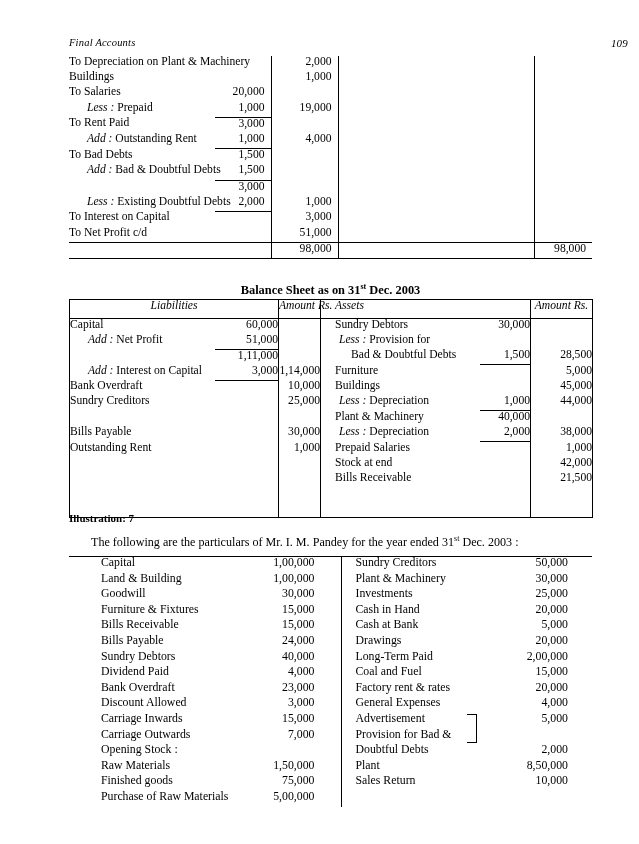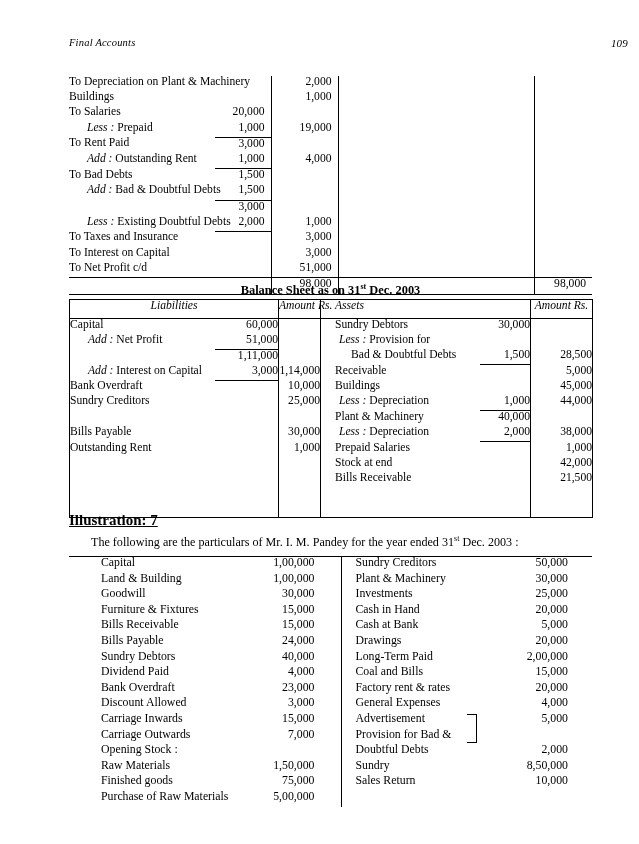--- a/index.html
+++ b/index.html
@@ -58,21 +58,20 @@
 
   
   .uline { border-bottom: 1px solid #000; }
 
   
   #pl-table {
     position: absolute;
     left: 58px;
     top: 56px;
     width: 523px;
-    margin-top: 20px;
   }
   #pl-table td { height: 15.2px; }
   #pl-table .cell-pad { padding-right: 6px !important; }
 
   
   .bs-heading {
     position: absolute;
     top: 282px;
     left: 0; width: 639px;
     text-align: center;
@@ -94,22 +93,21 @@
     height: 18px;
     font-size: 11.6px;
   }
 
   
   .illus-title {
     position: absolute;
     left: 58px;
     top: 512px;
     font-weight: bold;
-    font-size: 15px;
-    text-decoration: underline;
+    font-size: 11px;
   }
   .illus-lead {
     position: absolute;
     left: 80px;
     top: 534px;
     font-size: 12.1px;
   }
   #tb-table {
     position: absolute;
     left: 58px;
@@ -212,27 +210,20 @@
           <td class="cell-pad"></td>
           <td class="r cell-pad">3,000</td>
           <td class="r vl-l cell-pad"></td>
           <td class="vl-l">&nbsp;</td>
           <td class="vl-l">&nbsp;</td>
         </tr>
         <tr>
           <td class="cell-pad ind1"><span class="it">Less : </span><span>Existing Doubtful Debts</span></td>
           <td class="r cell-pad uline">2,000</td>
           <td class="r vl-l cell-pad">1,000</td>
-          <td class="vl-l">&nbsp;</td>
-          <td class="vl-l">&nbsp;</td>
-        </tr>
-        <tr>
-          <td class="cell-pad">To Taxes and Insurance</td>
-          <td class="r cell-pad"></td>
-          <td class="r vl-l cell-pad">3,000</td>
           <td class="vl-l">&nbsp;</td>
           <td class="vl-l">&nbsp;</td>
         </tr>
         <tr>
           <td class="cell-pad">To Interest on Capital</td>
           <td class="r cell-pad"></td>
           <td class="r vl-l cell-pad">3,000</td>
           <td class="vl-l">&nbsp;</td>
           <td class="vl-l">&nbsp;</td>
         </tr>
@@ -303,21 +294,21 @@
           <td class="r cell-pad">1,11,000</td>
           <td class="r vl-l"></td>
           <td class="vl-l ind2" style="padding-left: 28px;">Bad &amp; Doubtful Debts</td>
           <td class="r uline ">1,500</td>
           <td class="r vl-l vl-r">28,500</td>
         </tr>
         <tr>
           <td class="vl-l ind1" style="padding-left: 18px;"><span class="it">Add : </span><span>Interest on Capital</span></td>
           <td class="r uline cell-pad">3,000</td>
           <td class="r vl-l">1,14,000</td>
-          <td class="vl-l" style="padding-left: 14px;">Receivable</td>
+          <td class="vl-l" style="padding-left: 14px;">Furniture</td>
           <td class="r "></td>
           <td class="r vl-l vl-r">5,000</td>
         </tr>
         <tr>
           <td class="vl-l" style="padding-left: 0px;">Bank Overdraft</td>
           <td class="r cell-pad"></td>
           <td class="r vl-l">10,000</td>
           <td class="vl-l" style="padding-left: 14px;">Buildings</td>
           <td class="r "></td>
           <td class="r vl-l vl-r">45,000</td>
@@ -449,21 +440,21 @@
         </tr>
         <tr>
           <td class="lbl">Sundry Debtors</td>
           <td class="r amt">40,000</td>
           <td class="lbl2 vl-l">Long-Term Paid</td>
           <td class="r amt2">2,00,000</td>
         </tr>
         <tr>
           <td class="lbl">Dividend Paid</td>
           <td class="r amt">4,000</td>
-          <td class="lbl2 vl-l">Coal and Bills</td>
+          <td class="lbl2 vl-l">Coal and Fuel</td>
           <td class="r amt2">15,000</td>
         </tr>
         <tr>
           <td class="lbl">Bank Overdraft</td>
           <td class="r amt">23,000</td>
           <td class="lbl2 vl-l">Factory rent &amp; rates</td>
           <td class="r amt2">20,000</td>
         </tr>
         <tr>
           <td class="lbl">Discount Allowed</td>
@@ -485,21 +476,21 @@
         </tr>
         <tr>
           <td class="lbl">Opening Stock :</td>
           <td class="r amt"></td>
           <td class="lbl2 vl-l">Doubtful Debts</td>
           <td class="r amt2">2,000</td>
         </tr>
         <tr>
           <td class="lbl">Raw Materials</td>
           <td class="r amt">1,50,000</td>
-          <td class="lbl2 vl-l">Sundry</td>
+          <td class="lbl2 vl-l">Plant</td>
           <td class="r amt2">8,50,000</td>
         </tr>
         <tr>
           <td class="lbl">Finished goods</td>
           <td class="r amt">75,000</td>
           <td class="lbl2 vl-l">Sales Return</td>
           <td class="r amt2">10,000</td>
         </tr>
         <tr>
           <td class="lbl">Purchase of Raw Materials</td>

